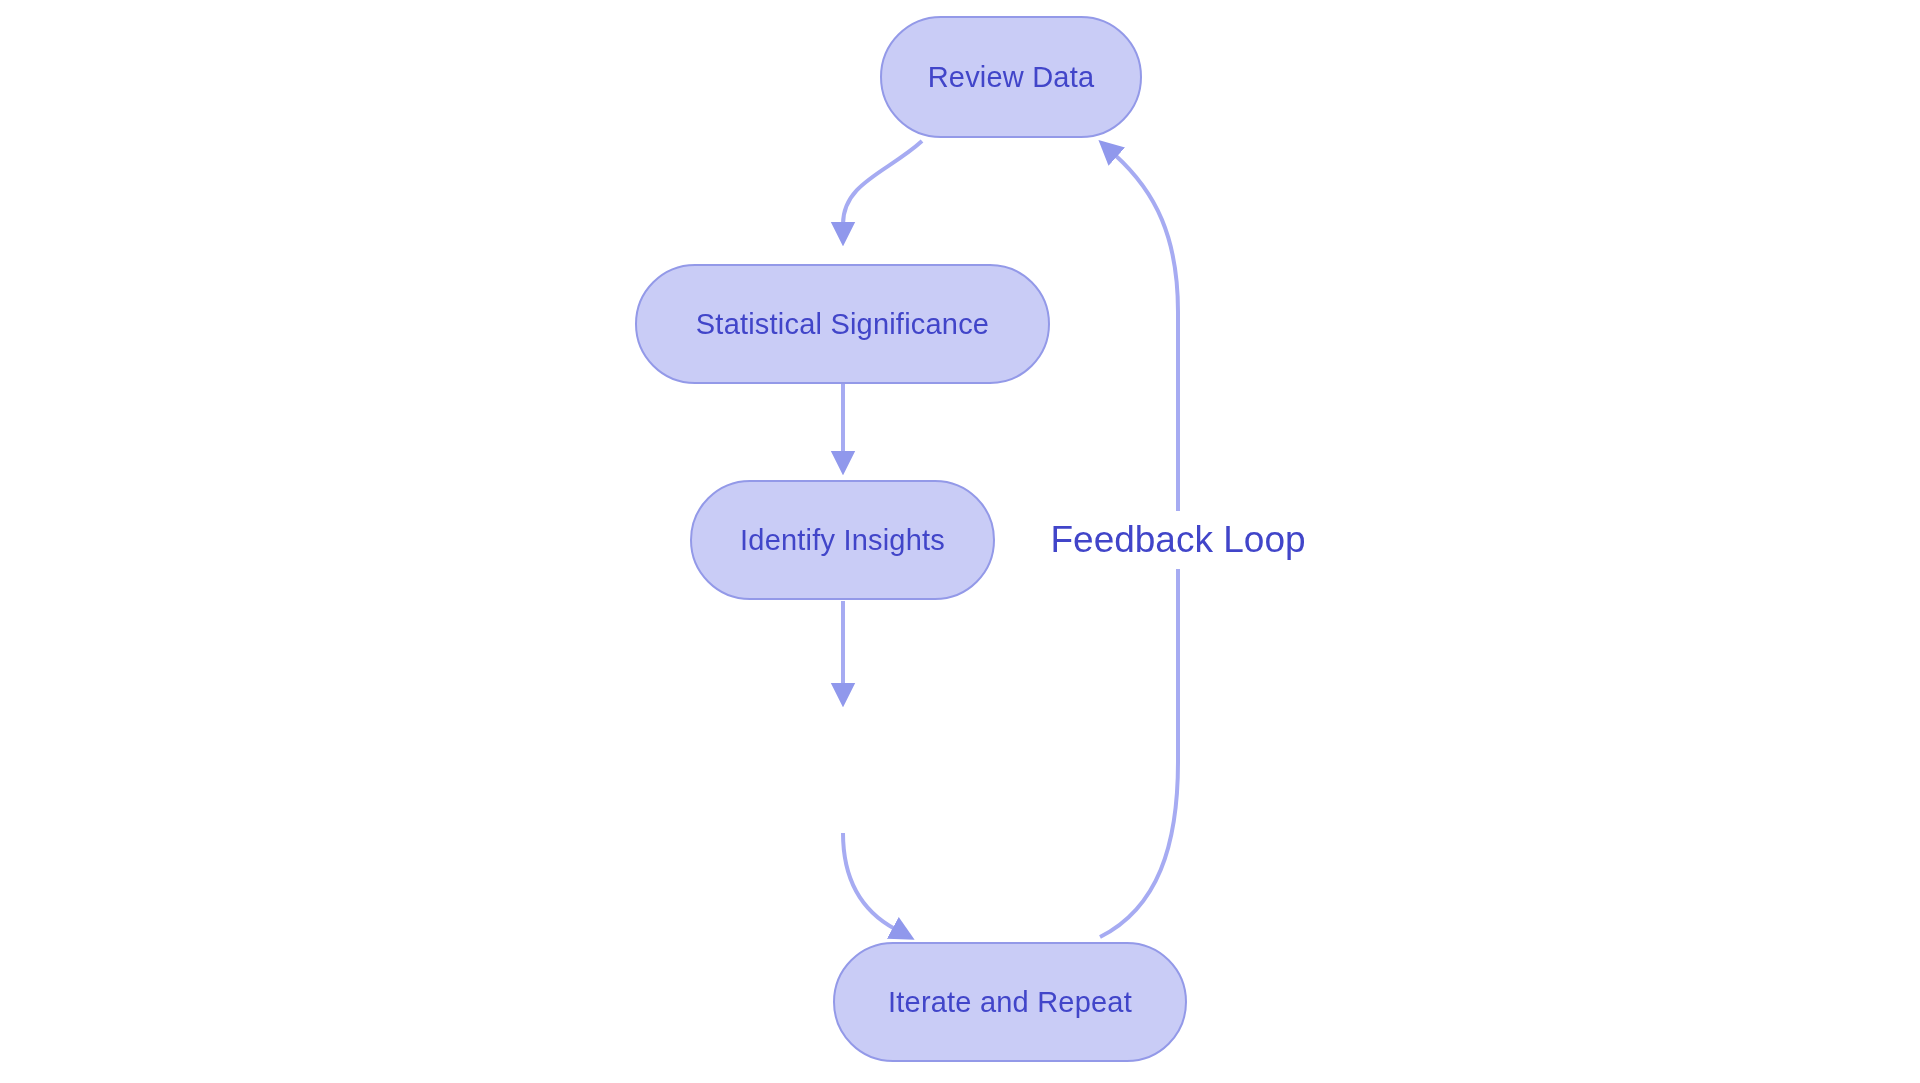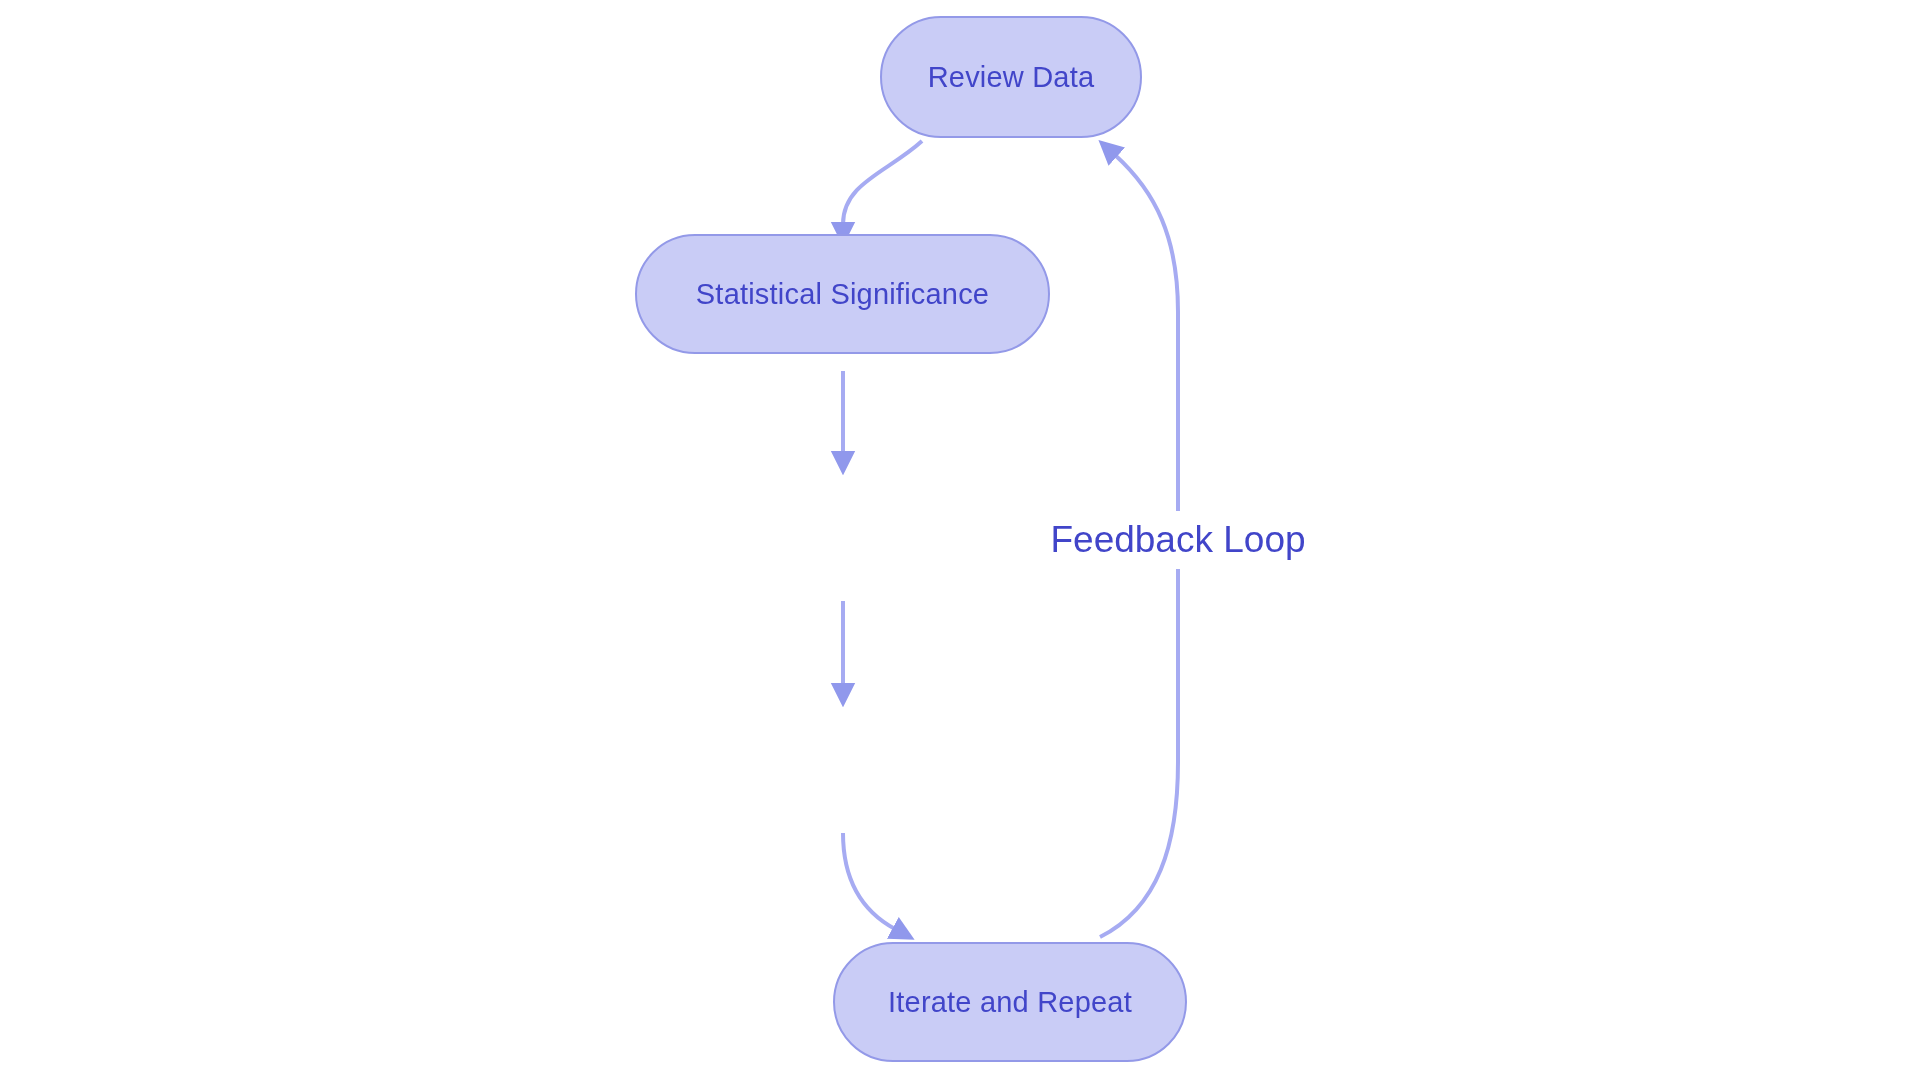--- a/index.html
+++ b/index.html
@@ -33,21 +33,21 @@
     display:flex;align-items:center;justify-content:center;
     background:var(--node-fill);
     border:2px solid var(--node-border);
     border-radius:62px;
     color:var(--node-text);
     font-size:29px;
     letter-spacing:0.2px;
     white-space:nowrap;
   }
   .node-review            {left:880px; top:16px;  width:262px; height:122px;}
-  .node-significance      {left:635px; top:234px; width:415px; height:120px;}
+  .node-significance      {left:635px; top:264px; width:415px; height:120px;}
   .node-insights          {left:690px; top:480px; width:305px; height:120px;}
   .node-changes           {left:661px; top:711px; width:366px; height:121px;}
   .node-iterate           {left:833px; top:942px; width:354px; height:120px;text-align:center;}
   .edge-label{
     position:absolute;
     left:1178px; top:540px;
     transform:translate(-50%,-50%);
     background:var(--bg);
     color:var(--label-text);
     font-size:37px;
@@ -79,20 +79,23 @@
   </svg>
 
   <div class="node node-review">
     <span>Review Data</span>
   </div>
 
   <div class="node node-significance">
     <span>Statistical Significance</span>
   </div>
 
+  <div class="node node-insights">
+    <span>Identify Insights</span>
+  </div>
 
 
   <div class="node node-iterate">
     <span>Iterate and Repeat</span>
   </div>
 
   <div class="edge-label">Feedback Loop</div>
 
 </div>
 

